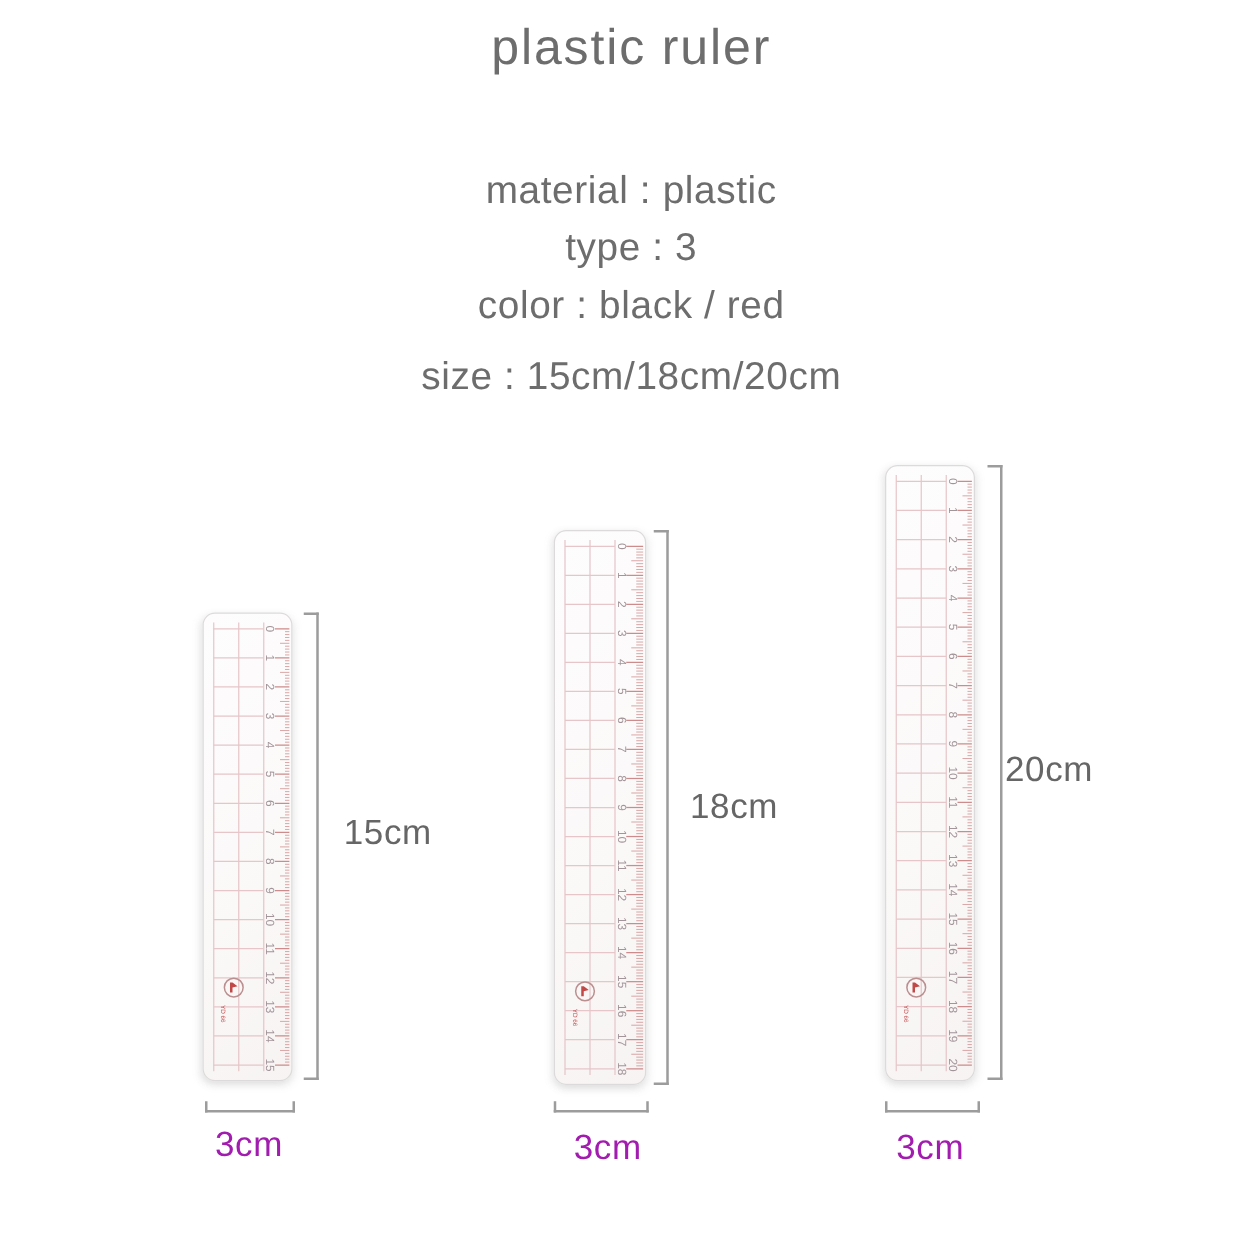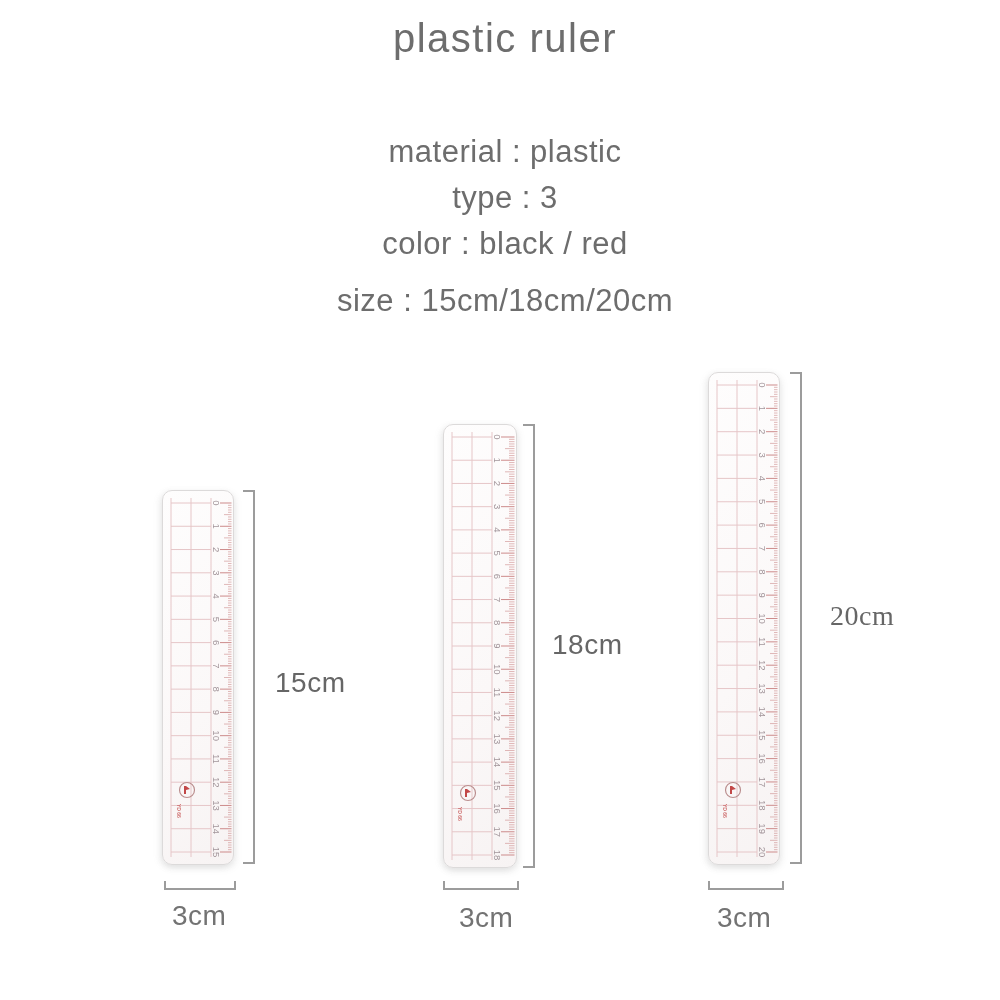--- a/index.html
+++ b/index.html
@@ -37,33 +37,33 @@
 
   .v-bracket{
     position:absolute;top:0;width:10px;
     border-top:2px solid #9c9c9c;border-right:2px solid #9c9c9c;border-bottom:2px solid #9c9c9c;
   }
   .g1 .v-bracket{left:81px;height:370px;}
   .g2 .v-bracket{left:80px;height:440px;}
   .g3 .v-bracket{left:82px;height:488px;}
 
   .v-label{position:absolute;font-size:28px;color:#666;letter-spacing:0.5px;}
-  .g1 .v-label{left:113px;top:177px;}
+  .g1 .v-label{left:113px;top:160px;}
   .g2 .v-label{left:109px;top:205px;text-align:right;}
-  .g3 .v-label{left:122px;top:228px;font-family:Liberation Serif, serif;}
+  .g3 .v-label{left:96px;top:228px;}
 
   .w-bracket{
     position:absolute;height:7px;
     border-left:2px solid #9c9c9c;border-right:2px solid #9c9c9c;border-bottom:2px solid #9c9c9c;
   }
   .g1 .w-bracket{left:2px;top:391px;width:68px;}
   .g2 .w-bracket{left:0px;top:457px;width:72px;}
   .g3 .w-bracket{left:0px;top:509px;width:72px;}
 
-  .w-label{position:absolute;font-size:28px;color:#737373;letter-spacing:0.5px;}
+  .w-label{position:absolute;font-size:28px;color:#a21caf;letter-spacing:0.5px;}
   .g1 .w-label{left:10px;top:410px;}
   .g2 .w-label{left:16px;top:478px;}
   .g3 .w-label{left:9px;top:530px;}
 </style>
 </head>
 <body>
 
 <div class="page-title">plastic ruler</div>
 
 <div class="specs">

